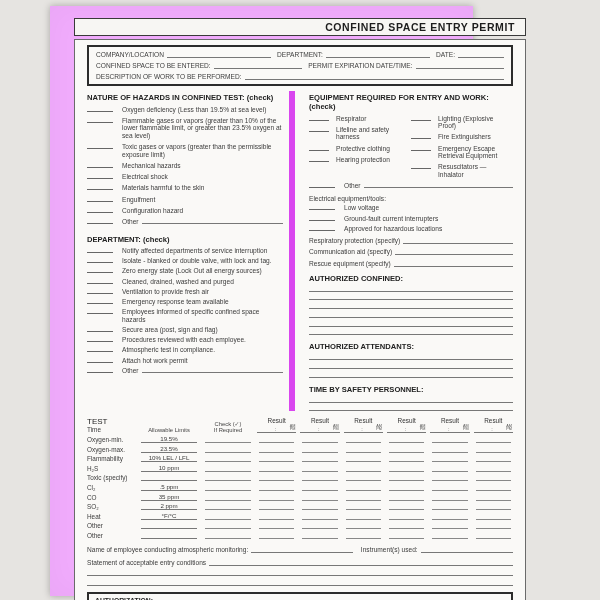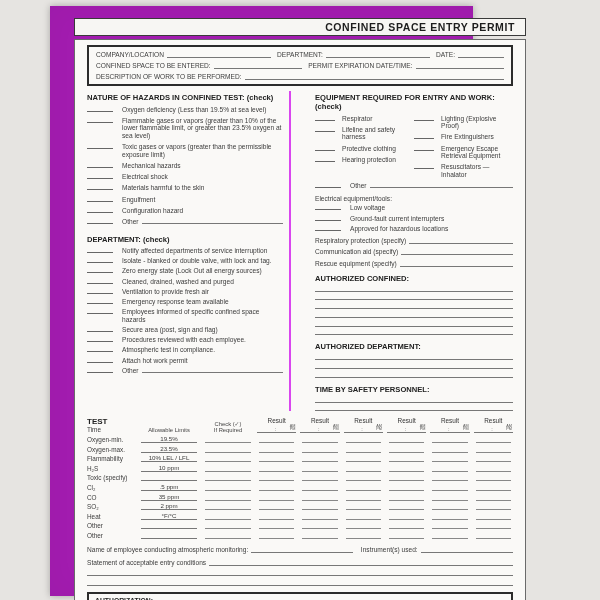--- a/index.html
+++ b/index.html
@@ -1,19 +1,19 @@
 <!DOCTYPE html>
 <html><head>
 <meta charset="utf-8">
 <style>
   * { margin:0; padding:0; box-sizing:border-box; }
   html,body { width:600px; height:600px; overflow:hidden;
     font-family:"Liberation Sans", sans-serif; background:#e6e4e1; color:#333; }
   .paper { position:absolute; left:50px; top:6px; width:423px; height:590px;
-    background:#a21caf; box-shadow:0 0 7px rgba(0,0,0,.28), inset 0 0 30px rgba(0,0,0,.03); }
+    background:#f0abfc; box-shadow:0 0 7px rgba(0,0,0,.28), inset 0 0 30px rgba(0,0,0,.03); }
   .form { position:absolute; left:24px; top:12px; width:452px; }
 
   .titlebar { height:18px; border:1px solid #3a3a3a; background:#f7f6f3;
     display:flex; align-items:center; justify-content:flex-end; padding-right:10px; }
   .titlebar span { font-weight:bold; font-size:10.5px; letter-spacing:.6px; color:#1d1d1d; }
 
   .mainbox { margin-top:3px; border:1px solid #6a6a6a; border-bottom:2px solid #555;
     padding:5px 12px 6px; background:#faf9f7; }
 
   
@@ -21,21 +21,21 @@
   .info-row { display:flex; align-items:flex-end; margin-top:4px; font-size:6.6px; color:#3c3c3c; }
   .info-row:first-child { margin-top:1px; }
   .lbl { white-space:nowrap; }
   .line { border-bottom:1px solid #777; height:7px; flex:1; margin:0 6px 0 3px; min-width:20px; }
   .line.last { margin-right:0; }
   .line.short { flex:0 0 46px; }
 
   
   .columns { display:flex; margin-top:5px; }
   .col-left { width:202px; padding-right:6px; }
-  .col-right { flex:1; border-left:2px solid #d946ef; padding-left:24px; }
+  .col-right { flex:1; border-left:6px solid #d946ef; padding-left:14px; }
 
   .sec-h { font-size:7.6px; font-weight:bold; color:#222; margin-top:2px; }
   .sec-h .note { font-weight:bold; }
   .ck { display:flex; align-items:flex-start; margin-top:3.6px; font-size:6.6px; line-height:7.6px; color:#3c3c3c; }
   .ck .cline { flex:0 0 26px; border-bottom:1px solid #666; height:6px; margin-right:9px; }
   .ck .txt { flex:1; }
   .ck .fl { flex:1; border-bottom:1px solid #777; height:6px; margin-left:3px; }
   .ck.tight { margin-top:2.6px; }
   .plain-lbl { font-size:6.6px; color:#3c3c3c; margin-top:5px; }
   .spec { display:flex; align-items:flex-end; font-size:6.6px; color:#3c3c3c; margin-top:4.5px; }
@@ -46,21 +46,21 @@
   .equip-cols .ck .cline { flex:0 0 20px; margin-right:7px; }
 
   .fill-row { border-bottom:1px solid #777; height:8.2px; }
   .roster .fill-row { margin-top:0.6px; }
   .roster-h { margin-top:7px; }
 
   
   .ttable { margin-top:6px; }
   .tgrid { display:grid; grid-template-columns:48px 60px 50px repeat(6,1fr); column-gap:4px; align-items:end; }
   .th { font-size:5.8px; text-align:center; color:#444; line-height:6.4px; }
-  .test-h { font-size:8px; font-weight:bold; text-align:left; color:#222; }
+  .test-h { font-size:8px; font-weight:normal; text-align:left; color:#222; }
   .result-h { font-size:6.4px; text-align:center; color:#333; }
   .timeline { position:relative; height:9px; border-bottom:1px solid #777; }
   .timeline .colon { position:absolute; left:45%; bottom:0; font-size:5.5px; color:#555; }
   .timeline .ampm { position:absolute; right:1px; bottom:0; display:flex; flex-direction:column; font-size:3.8px; line-height:3.9px; color:#555; }
   .time-lbl { font-size:6.4px; color:#3c3c3c; }
   .trow { height:9.6px; }
   .rlbl { font-size:6.4px; color:#3c3c3c; white-space:nowrap; }
   .limit { border-bottom:1px solid #777; text-align:center; font-size:6.2px; color:#3c3c3c; height:9px; line-height:9px; margin:0 2px; }
   .u { border-bottom:1px solid #888; height:9px; margin:0 2px; }
 
@@ -296,21 +296,21 @@
           <div class="sec-h roster-h">AUTHORIZED CONFINED:</div>
           <div class="roster">
             <div class="fill-row"></div>
             <div class="fill-row"></div>
             <div class="fill-row"></div>
             <div class="fill-row"></div>
             <div class="fill-row"></div>
             <div class="fill-row"></div>
           </div>
 
-          <div class="sec-h roster-h">AUTHORIZED DEPARTMENT:</div>
+          <div class="sec-h roster-h">AUTHORIZED ATTENDANTS:</div>
           <div class="roster">
             <div class="fill-row"></div>
             <div class="fill-row"></div>
             <div class="fill-row"></div>
           </div>
 
           <div class="sec-h roster-h">TIME BY SAFETY PERSONNEL:</div>
           <div class="roster">
             <div class="fill-row"></div>
             <div class="fill-row"></div>

